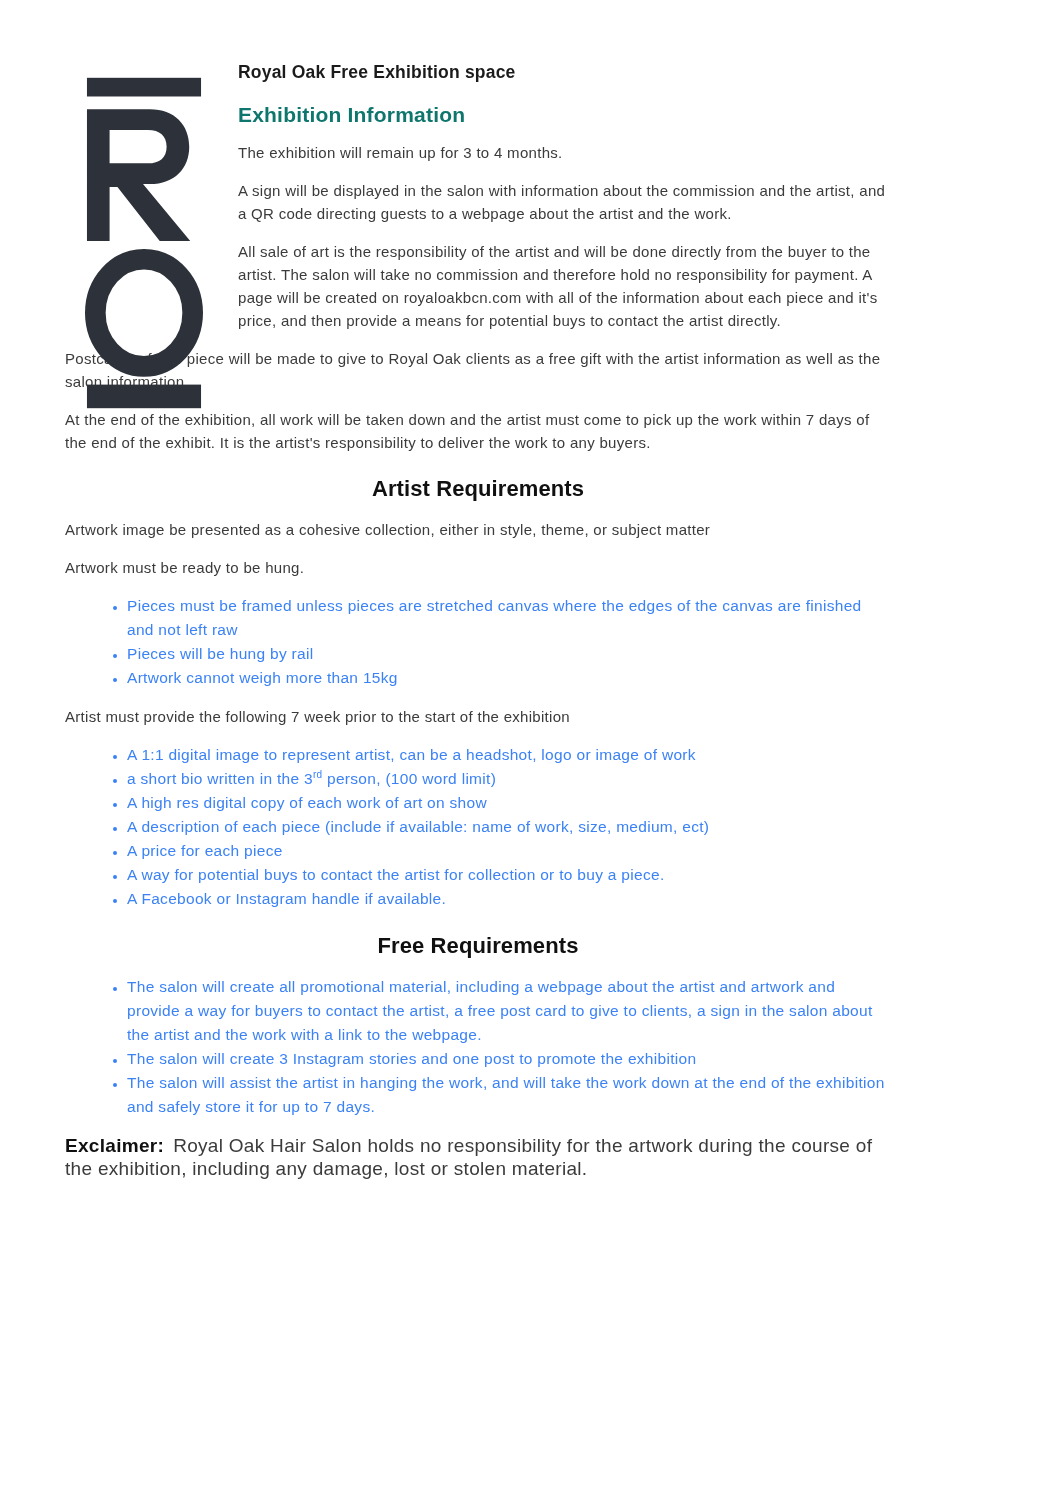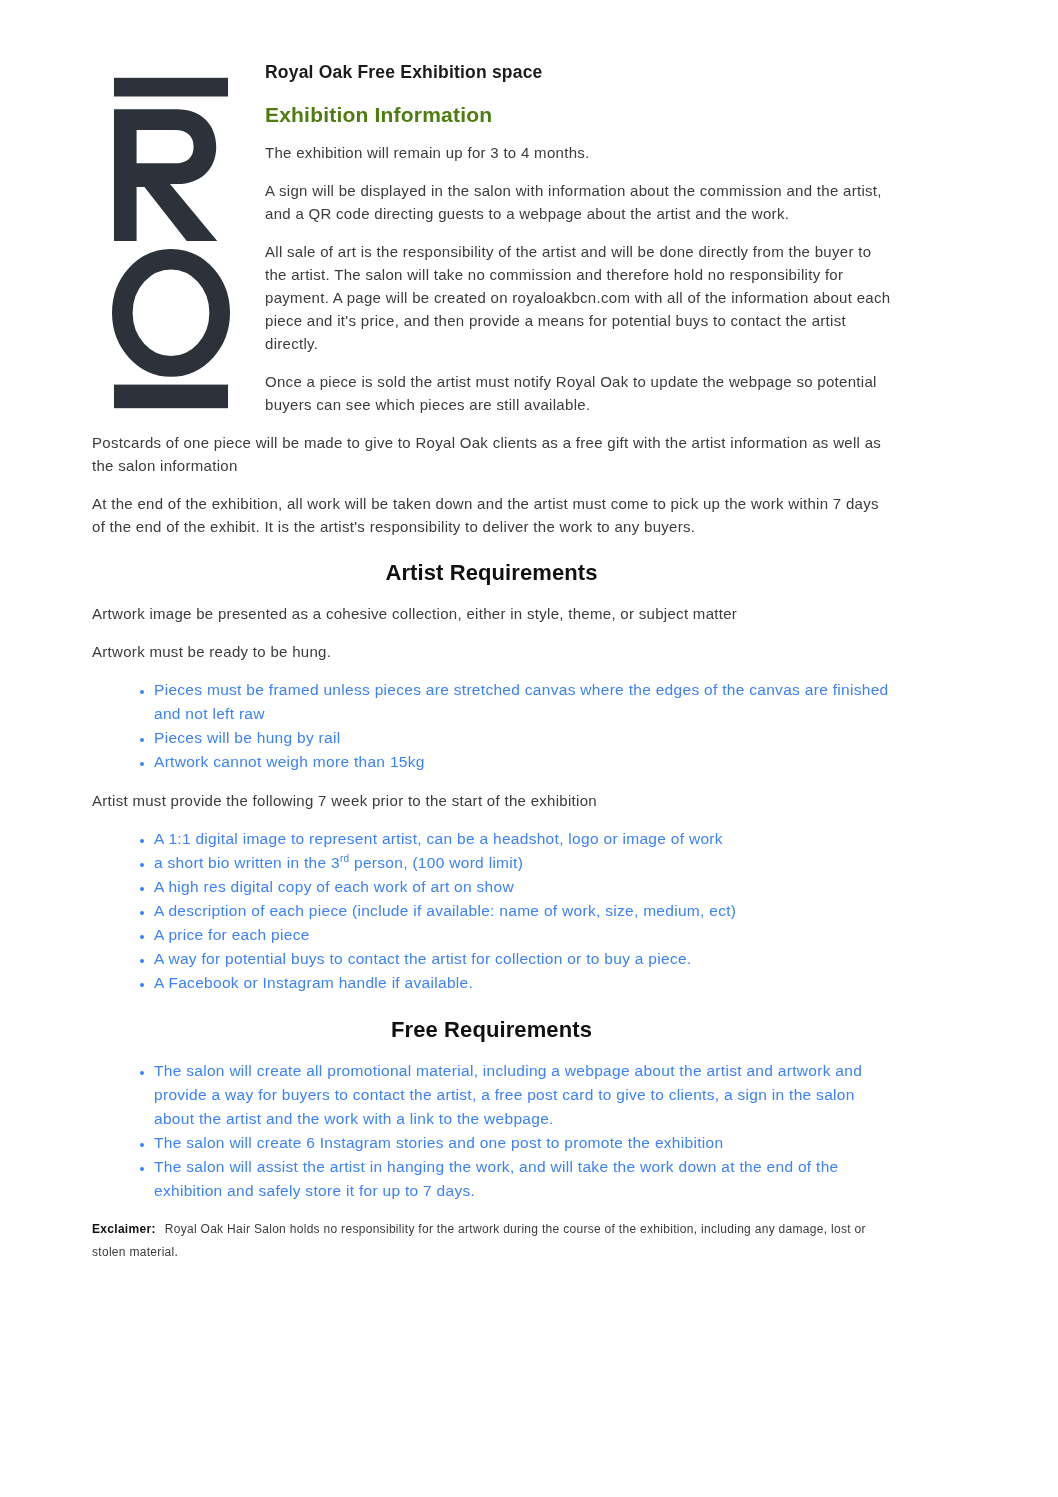--- a/index.html
+++ b/index.html
@@ -1,21 +1,21 @@
 <!DOCTYPE html>
 <html><head>
 <meta charset="utf-8">
 <style>
   html,body { margin:0; padding:0; background:#ffffff; }
   .page {
     position: relative;
     width: 964px;
     height: 1497px;
     box-sizing: border-box;
-    padding: 62px 73px 0 92px;
+    padding: 62px 73px 0 65px;
     background: #ffffff;
     font-family: "Liberation Sans", sans-serif;
     color: #3b3b3b;
     overflow: hidden;
   }
   
   .header-section { position: relative; padding-left: 173px; }
   .logo {
     position: absolute;
     left: 20px;
@@ -28,21 +28,21 @@
     font-size: 17.5px;
     font-weight: 700;
     letter-spacing: 0.2px;
     color: #1b1b1b;
   }
   .doc-subtitle {
     margin: 0 0 14px 0;
     font-size: 21px;
     font-weight: 700;
     letter-spacing: 0.2px;
-    color: #4d7c0f;
+    color: #0f766e;
   }
   p.body-text {
     margin: 0 0 15px 0;
     font-size: 15px;
     line-height: 23px;
     letter-spacing: 0.3px;
     color: #3b3b3b;
   }
   
   .full-section { margin-top: 2px; }
@@ -60,21 +60,21 @@
     list-style: disc outside;
   }
   ul.doc-list li {
     font-size: 15.5px;
     line-height: 24px;
     letter-spacing: 0.3px;
     color: #3b82f6;
   }
   ul.doc-list li::marker { font-size: 12px; }
   sup.ord { font-size: 10px; vertical-align: super; line-height: 0; }
-  .exclaimer { margin-top: 1px; font-size: 12px; line-height: 23px; letter-spacing: 0.3px; }
+  .exclaimer { margin-top: 1px; font-size: 19px; line-height: 23px; letter-spacing: 0.3px; }
   .exclaimer strong { color: #101010; font-weight: 700; }
   .exclaimer span.exclaimer-body { margin-left: 9px; }
 </style>
 </head>
 <body>
 
 <div class="page">
 
   <div class="header-section">
 
@@ -88,21 +88,20 @@
         <rect x="2" y="312" width="116" height="24"></rect>
       </g>
     </svg>
 
     <div class="header-text">
       <div class="doc-title">Royal Oak Free Exhibition space</div>
       <div class="doc-subtitle">Exhibition Information</div>
       <p class="body-text">The exhibition will remain up for 3 to 4 months.</p>
       <p class="body-text">A sign will be displayed in the salon with information about the commission and the artist, and a QR code directing guests to a webpage about the artist and the work.</p>
       <p class="body-text">All sale of art is the responsibility of the artist and will be done directly from the buyer to the artist. The salon will take no commission and therefore hold no responsibility for payment.  A page will be created on royaloakbcn.com with all of the information about each piece and it's price, and then provide a means for potential buys to contact the artist directly.</p>
-      <p class="body-text">Once a piece is sold the artist must notify Royal Oak to update the webpage so potential buyers can see which pieces are still available.</p>
     </div>
   </div>
 
   <div class="full-section">
 
     <p class="body-text">Postcards of one piece will be made to give to Royal Oak clients as a free gift with the artist information as well as the salon information</p>
     <p class="body-text">At the end of the exhibition, all work will be taken down and the artist must come to pick up the work within 7 days of the end of the exhibit.  It is the artist's responsibility to deliver the work to any buyers.</p>
 
     <h2 class="req-heading">Artist Requirements</h2>
 
@@ -124,20 +123,20 @@
       <li>A description of each piece (include if available: name of work, size, medium, ect)</li>
       <li>A price for each piece</li>
       <li>A way for potential buys to contact the artist for collection or to buy a piece.</li>
       <li>A Facebook or Instagram handle if available.</li>
     </ul>
 
     <h2 class="req-heading">Free Requirements</h2>
 
     <ul class="doc-list">
       <li>The salon will create all promotional material, including a webpage about the artist and artwork and provide a way for buyers to contact the artist, a free post card to give to clients, a sign in the salon about the artist and the work with a link to the webpage.</li>
-      <li>The salon will create 6 Instagram stories and one post to promote the exhibition</li>
+      <li>The salon will create 3 Instagram stories and one post to promote the exhibition</li>
       <li>The salon will assist the artist in hanging the work, and will take the work down at the end of the exhibition and safely store it for up to 7 days.</li>
     </ul>
 
     <p class="exclaimer"><strong>Exclaimer:</strong><span class="exclaimer-body">Royal Oak Hair Salon holds no responsibility for the artwork during the course of the exhibition, including any damage, lost or stolen material.</span></p>
 
   </div>
 </div>
 
 </body></html>

